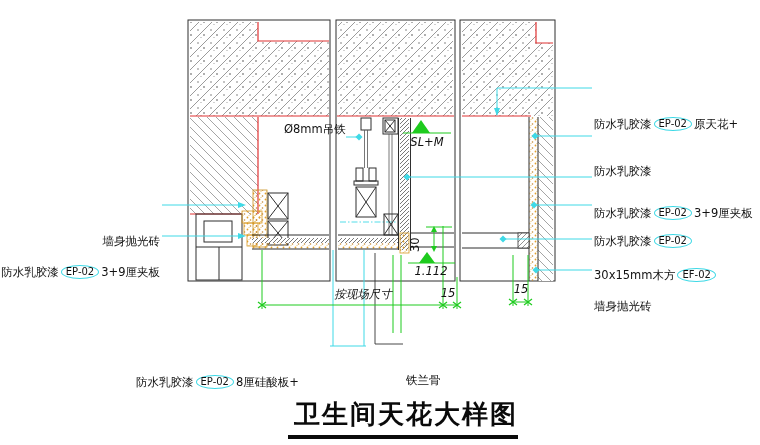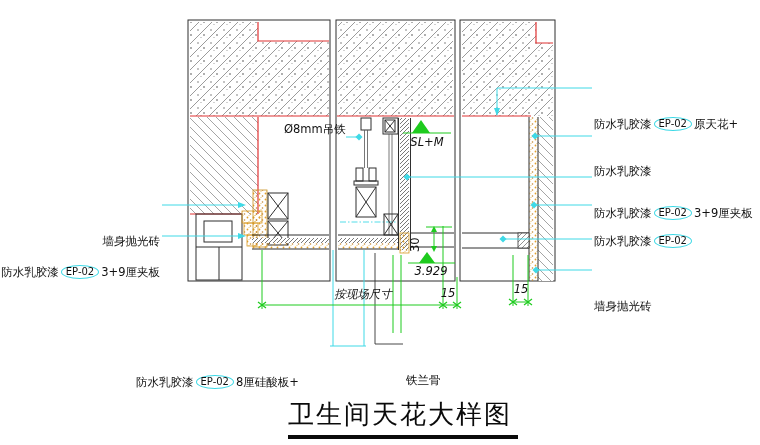--- a/index.html
+++ b/index.html
@@ -6,22 +6,22 @@
   .canvas{position:relative;width:760px;height:445px;background:#fff;overflow:hidden;
           font-family:"DejaVu Sans",sans-serif;color:#111;}
   svg{position:absolute;left:0;top:0;}
   .lbl{position:absolute;white-space:nowrap;font-size:11.5px;line-height:14px;
        display:flex;align-items:center;gap:2px;margin-top:36px;}
   .lbl .tag{display:inline-block;border:1px solid #3fd9e6;border-radius:50%;
        padding:1px 4px;font-size:10px;line-height:10px;color:#111;}
   .dim{position:absolute;font-size:11.5px;color:#111;white-space:nowrap;}
   .ctr{text-align:center;font-style:italic;}
   .rot{transform:rotate(-90deg);transform-origin:center center;}
-  .title{position:absolute;left:288px;top:397px;width:230px;text-align:left;
-         font-size:26px;font-weight:normal;letter-spacing:2px;color:#0a0a0a;
+  .title{position:absolute;left:288px;top:397px;width:230px;text-align:right;
+         font-size:26px;font-weight:bold;letter-spacing:2px;color:#0a0a0a;
          border-bottom:4px solid #0a0a0a;padding-bottom:3px;}
   .ln{stroke:#2f2f2f;stroke-width:1;fill:none;}
 </style>
 </head>
 <body>
 
 <div class="canvas">
 
 <svg width="760" height="445" viewBox="0 0 760 445">
   <defs>
@@ -216,20 +216,24 @@
 </div>
 <div class="lbl" style="left:594px;top:170px">
   <span>防水乳胶漆</span>
   <span class="tag">EP-02</span>
   <span>3+9厘夹板</span>
 </div>
 <div class="lbl" style="left:594px;top:198px">
   <span>防水乳胶漆</span>
   <span class="tag">EP-02</span>
 </div>
+<div class="lbl" style="left:594px;top:232px">
+  <span>30x15mm木方</span>
+  <span class="tag">EF-02</span>
+</div>
 <div class="lbl" style="left:594px;top:263px">
   <span>墙身抛光砖</span>
 </div>
 
 <div class="lbl" style="right:600px;top:198px">
   <span>墙身抛光砖</span>
 </div>
 <div class="lbl" style="right:600px;top:229px">
   <span>防水乳胶漆</span>
   <span class="tag">EP-02</span>
@@ -242,21 +246,21 @@
   <span>8厘硅酸板+</span>
 </div>
 <div class="lbl" style="left:406px;top:337px">
   <span>铁兰骨</span>
 </div>
 
 <div class="dim" style="left:284px;top:122px">Ø8mm吊铁</div>
 <div class="dim" style="left:404px;top:135px;width:46px">
       <span class="ctr" style="display:block">SL+M</span>
     </div>
-<div class="dim ctr" style="left:406px;top:264px;width:50px">3.929</div>
+<div class="dim ctr" style="left:406px;top:264px;width:50px">1.112</div>
 <div class="dim rot" style="left:402px;top:232px;width:26px">30</div>
 <div class="dim ctr" style="left:262px;top:287px;width:202px">按现场尺寸</div>
 <div class="dim ctr" style="left:434px;top:286px;width:28px">15</div>
 <div class="dim ctr" style="left:505px;top:282px;width:32px">15</div>
 
 <div class="title">卫生间天花大样图</div>
 
 </div>
 
 </body></html>

